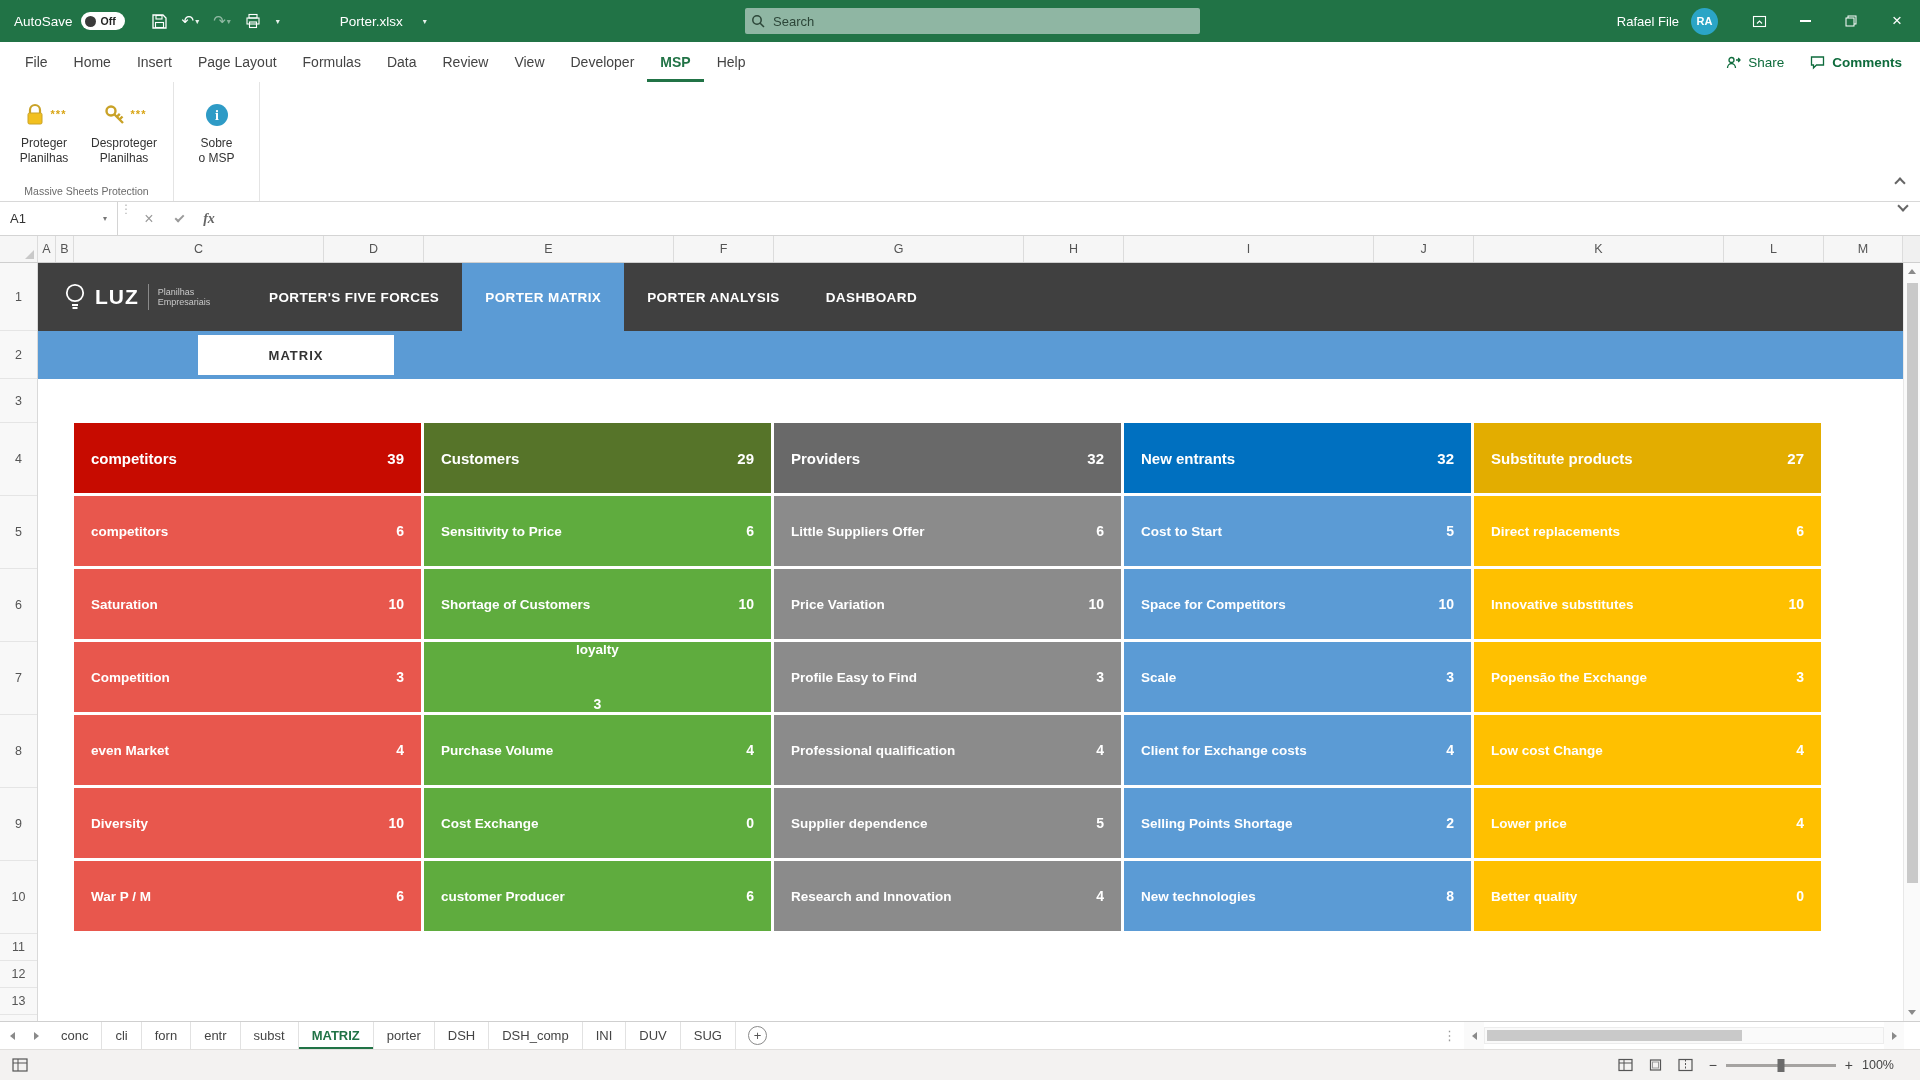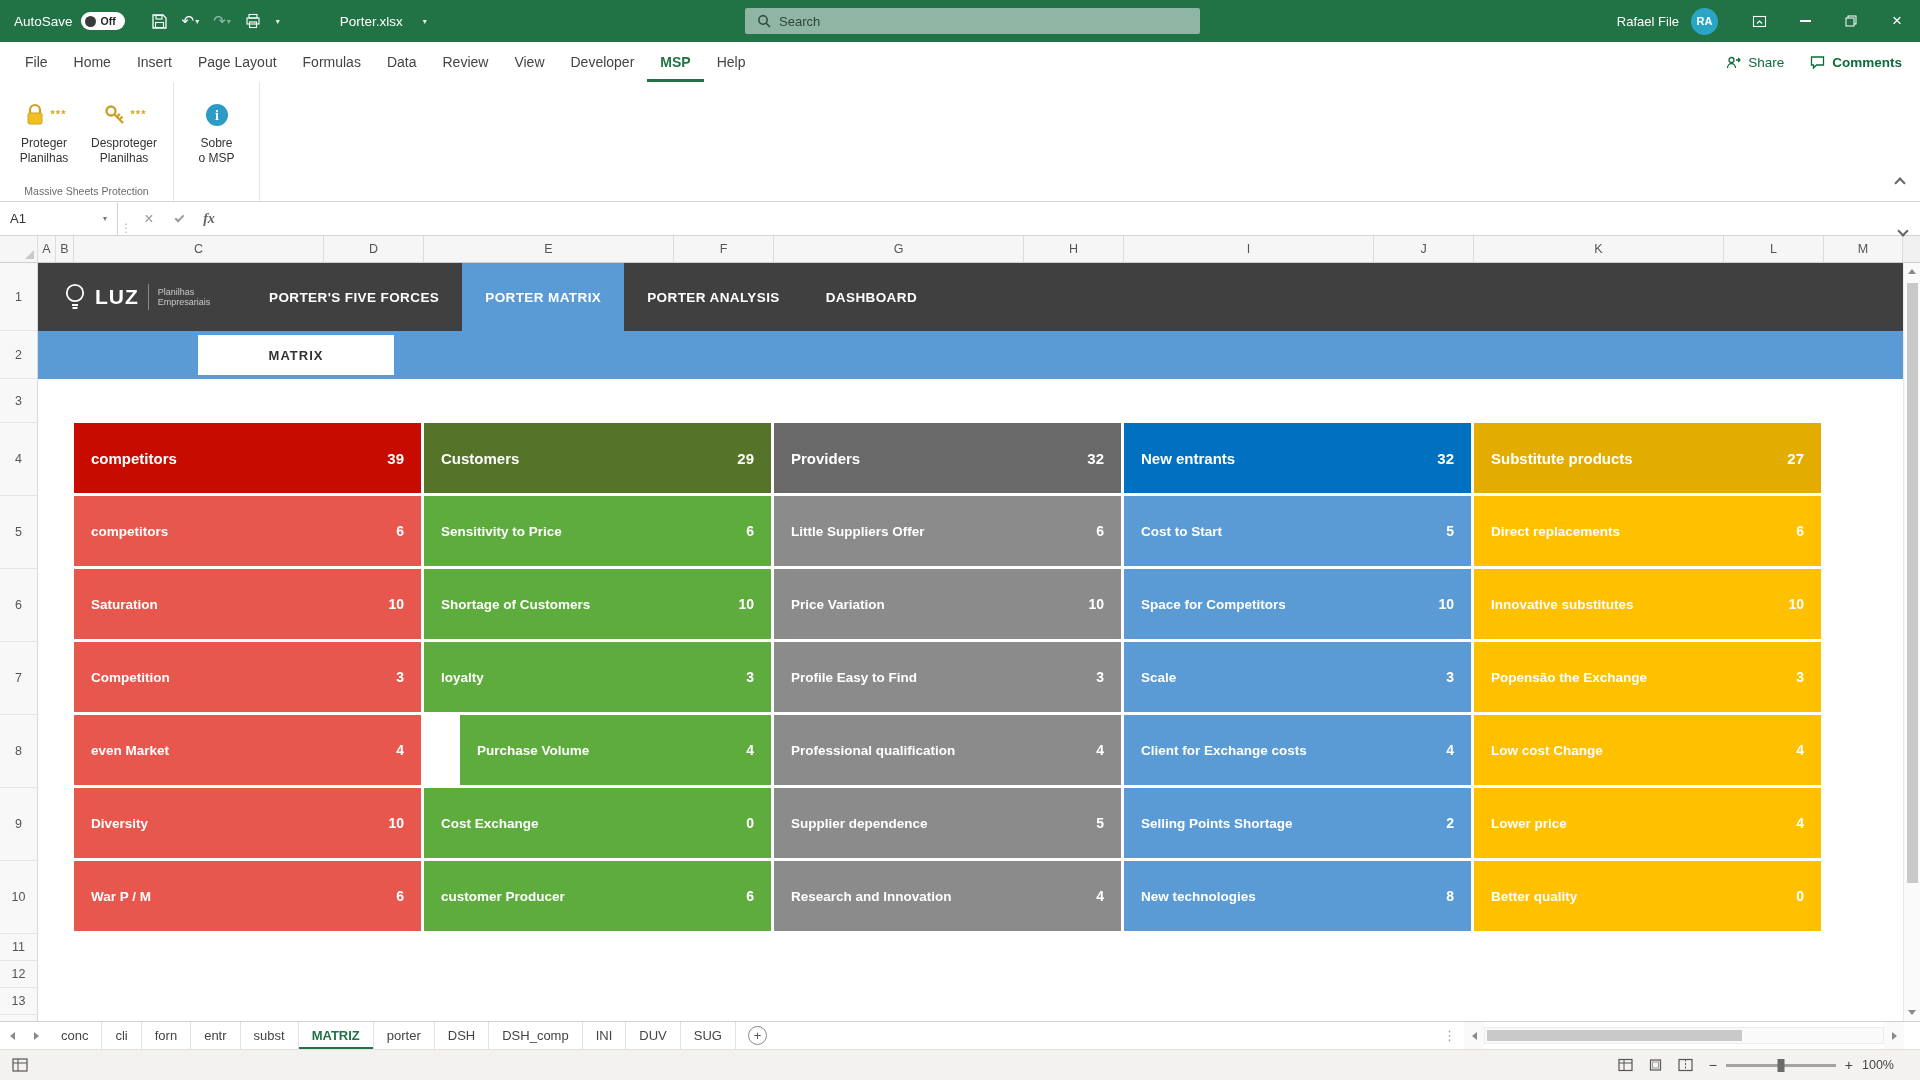--- a/index.html
+++ b/index.html
@@ -11,21 +11,21 @@
   .tbar{height:42px;background:#217346;display:flex;align-items:center;color:#fff;font-size:13.5px;position:relative;flex:0 0 auto;}
   .autosave{display:flex;align-items:center;gap:8px;margin-left:14px;}
   .toggle{width:44px;height:18px;background:#fff;border-radius:9px;display:flex;align-items:center;gap:5px;padding:0 4px;}
   .toggle .dot{width:11px;height:11px;border-radius:50%;background:#3a3a3a;flex:0 0 auto;}
   .toggle .tstate{color:#222;font-size:10.5px;font-weight:700;}
   .qat{display:flex;align-items:center;gap:2px;margin-left:20px;}
   .qbtn{display:flex;align-items:center;justify-content:center;height:30px;padding:0 6px;color:#fff;font-size:15px;}
   .caret{font-size:8px;margin-left:1px;color:#e8f2ec;}
   .dim{opacity:.5;}
   .doctitle{display:flex;align-items:center;gap:19px;margin-left:54px;font-size:13.5px;white-space:nowrap;}
-  .search{position:absolute;left:745px;top:8px;width:455px;height:26px;background:#8FB6A3;border-radius:2px;display:flex;align-items:center;gap:8px;padding:0 12px;}
+  .search{position:absolute;left:745px;top:8px;width:455px;height:26px;background:#8FB6A3;border-radius:2px;display:flex;align-items:center;gap:8px;padding:0 6px;}
   .search input{border:none;background:transparent;outline:none;font-size:13px;color:#1e362a;width:380px;}
   .search input::placeholder{color:#2c4638;opacity:1;}
   .tright{margin-left:auto;display:flex;align-items:center;height:100%;}
   .uname{font-size:13px;margin-right:12px;white-space:nowrap;}
   .avatar{width:27px;height:27px;border-radius:50%;background:#2BA5C6;display:flex;align-items:center;justify-content:center;font-size:11px;font-weight:700;margin-right:18px;}
   .winbtn{width:46px;height:100%;display:flex;align-items:center;justify-content:center;font-size:14px;}
   .minbar{width:11px;height:2px;background:#fff;}
 
   
   .rtabs{height:40px;display:flex;align-items:stretch;background:#fff;padding-left:12px;font-size:14px;color:#444;flex:0 0 auto;position:relative;}
@@ -43,21 +43,21 @@
   .glabel{position:absolute;bottom:4px;left:0;right:0;text-align:center;font-size:10.5px;color:#6b6b6b;white-space:nowrap;}
   .bigbtn{width:80px;display:flex;flex-direction:column;align-items:center;padding-top:4px;font-size:12px;color:#333;text-align:center;line-height:1.25;}
   .bicon{height:42px;display:flex;align-items:center;justify-content:center;gap:3px;}
   .stars{color:#D9A514;font-weight:700;font-size:11px;letter-spacing:1px;}
   .chev{width:8px;height:8px;border-left:2px solid #666;border-top:2px solid #666;display:inline-block;}
   .chev.up{transform:rotate(45deg);}
   .chev.down{transform:rotate(225deg);}
   .collapse{position:absolute;right:16px;bottom:10px;}
 
   
-  .fbar{height:34px;background:#fff;border-bottom:1px solid #d4d4d4;display:flex;align-items:flex-end;flex:0 0 auto;}
+  .fbar{height:34px;background:#fff;border-bottom:1px solid #d4d4d4;display:flex;align-items:flex-start;flex:0 0 auto;}
   .namebox{width:118px;height:100%;border-right:1px solid #d4d4d4;display:flex;align-items:center;padding:0 10px;font-size:13px;color:#333;}
   .namebox .caret{margin-left:auto;color:#777;}
   .fdots{width:16px;text-align:center;color:#b5b5b5;font-size:12px;}
   .fbtn{width:30px;height:100%;display:flex;align-items:center;justify-content:center;color:#9a9a9a;font-size:14px;}
   .checkmark{width:9px;height:5px;border-left:2px solid #9a9a9a;border-bottom:2px solid #9a9a9a;transform:rotate(-45deg);margin-top:-3px;}
   .fx{font-family:"Liberation Serif",serif;font-style:italic;font-weight:700;color:#666;font-size:14px;}
   .finput{flex:1;height:100%;border:none;outline:none;font-size:13px;padding:0 10px;font-family:"Liberation Sans",sans-serif;}
   .fexpand{width:34px;display:flex;align-items:center;justify-content:center;}
 
   
@@ -397,25 +397,25 @@
             <span class="val">29</span>
           </div>
           <div class="mrow" style="background-color: rgb(95, 172, 62);">
             <span class="lab">Sensitivity to Price</span>
             <span class="val">6</span>
           </div>
           <div class="mrow" style="background-color: rgb(95, 172, 62);">
             <span class="lab">Shortage of Customers</span>
             <span class="val">10</span>
           </div>
-          <div class="mrow" style="background-color: rgb(95, 172, 62);">
+          <div class="mrow" style="background-color: rgb(95, 172, 62); flex-direction: column;">
             <span class="lab">loyalty</span>
             <span class="val">3</span>
           </div>
-          <div class="mrow" style="background-color: rgb(95, 172, 62); margin-left: 36px;">
+          <div class="mrow" style="background-color: rgb(95, 172, 62);">
             <span class="lab">Purchase Volume</span>
             <span class="val">4</span>
           </div>
           <div class="mrow" style="background-color: rgb(95, 172, 62);">
             <span class="lab">Cost Exchange</span>
             <span class="val">0</span>
           </div>
           <div class="mrow" style="background-color: rgb(95, 172, 62);">
             <span class="lab">customer Producer</span>
             <span class="val">6</span>

